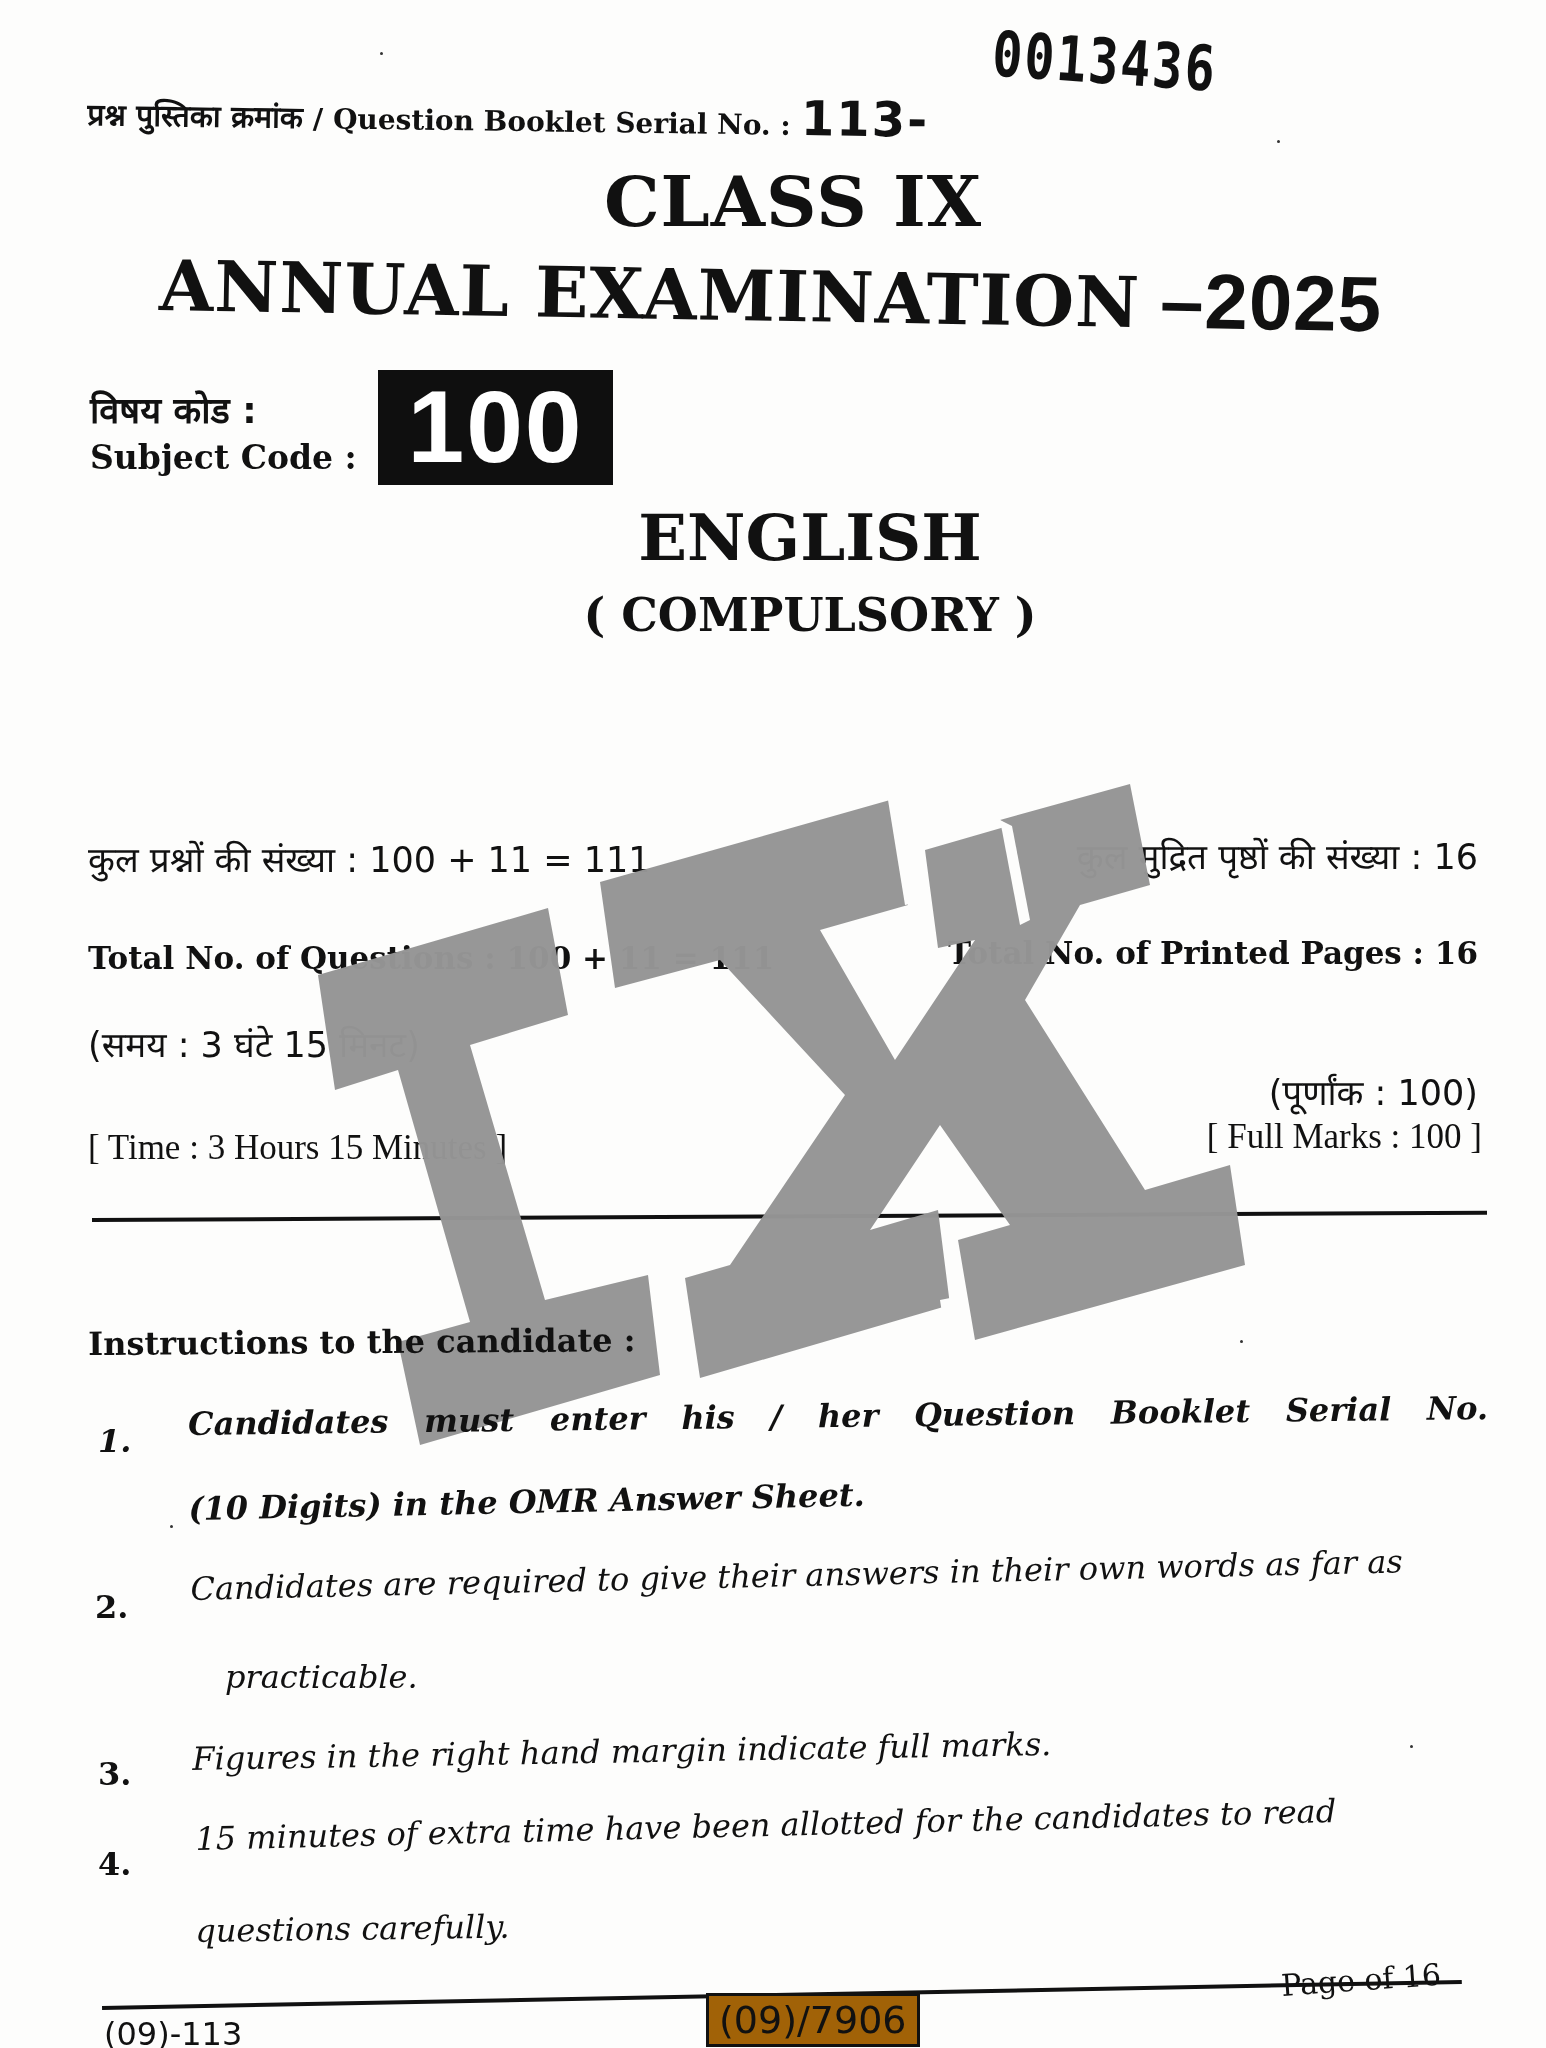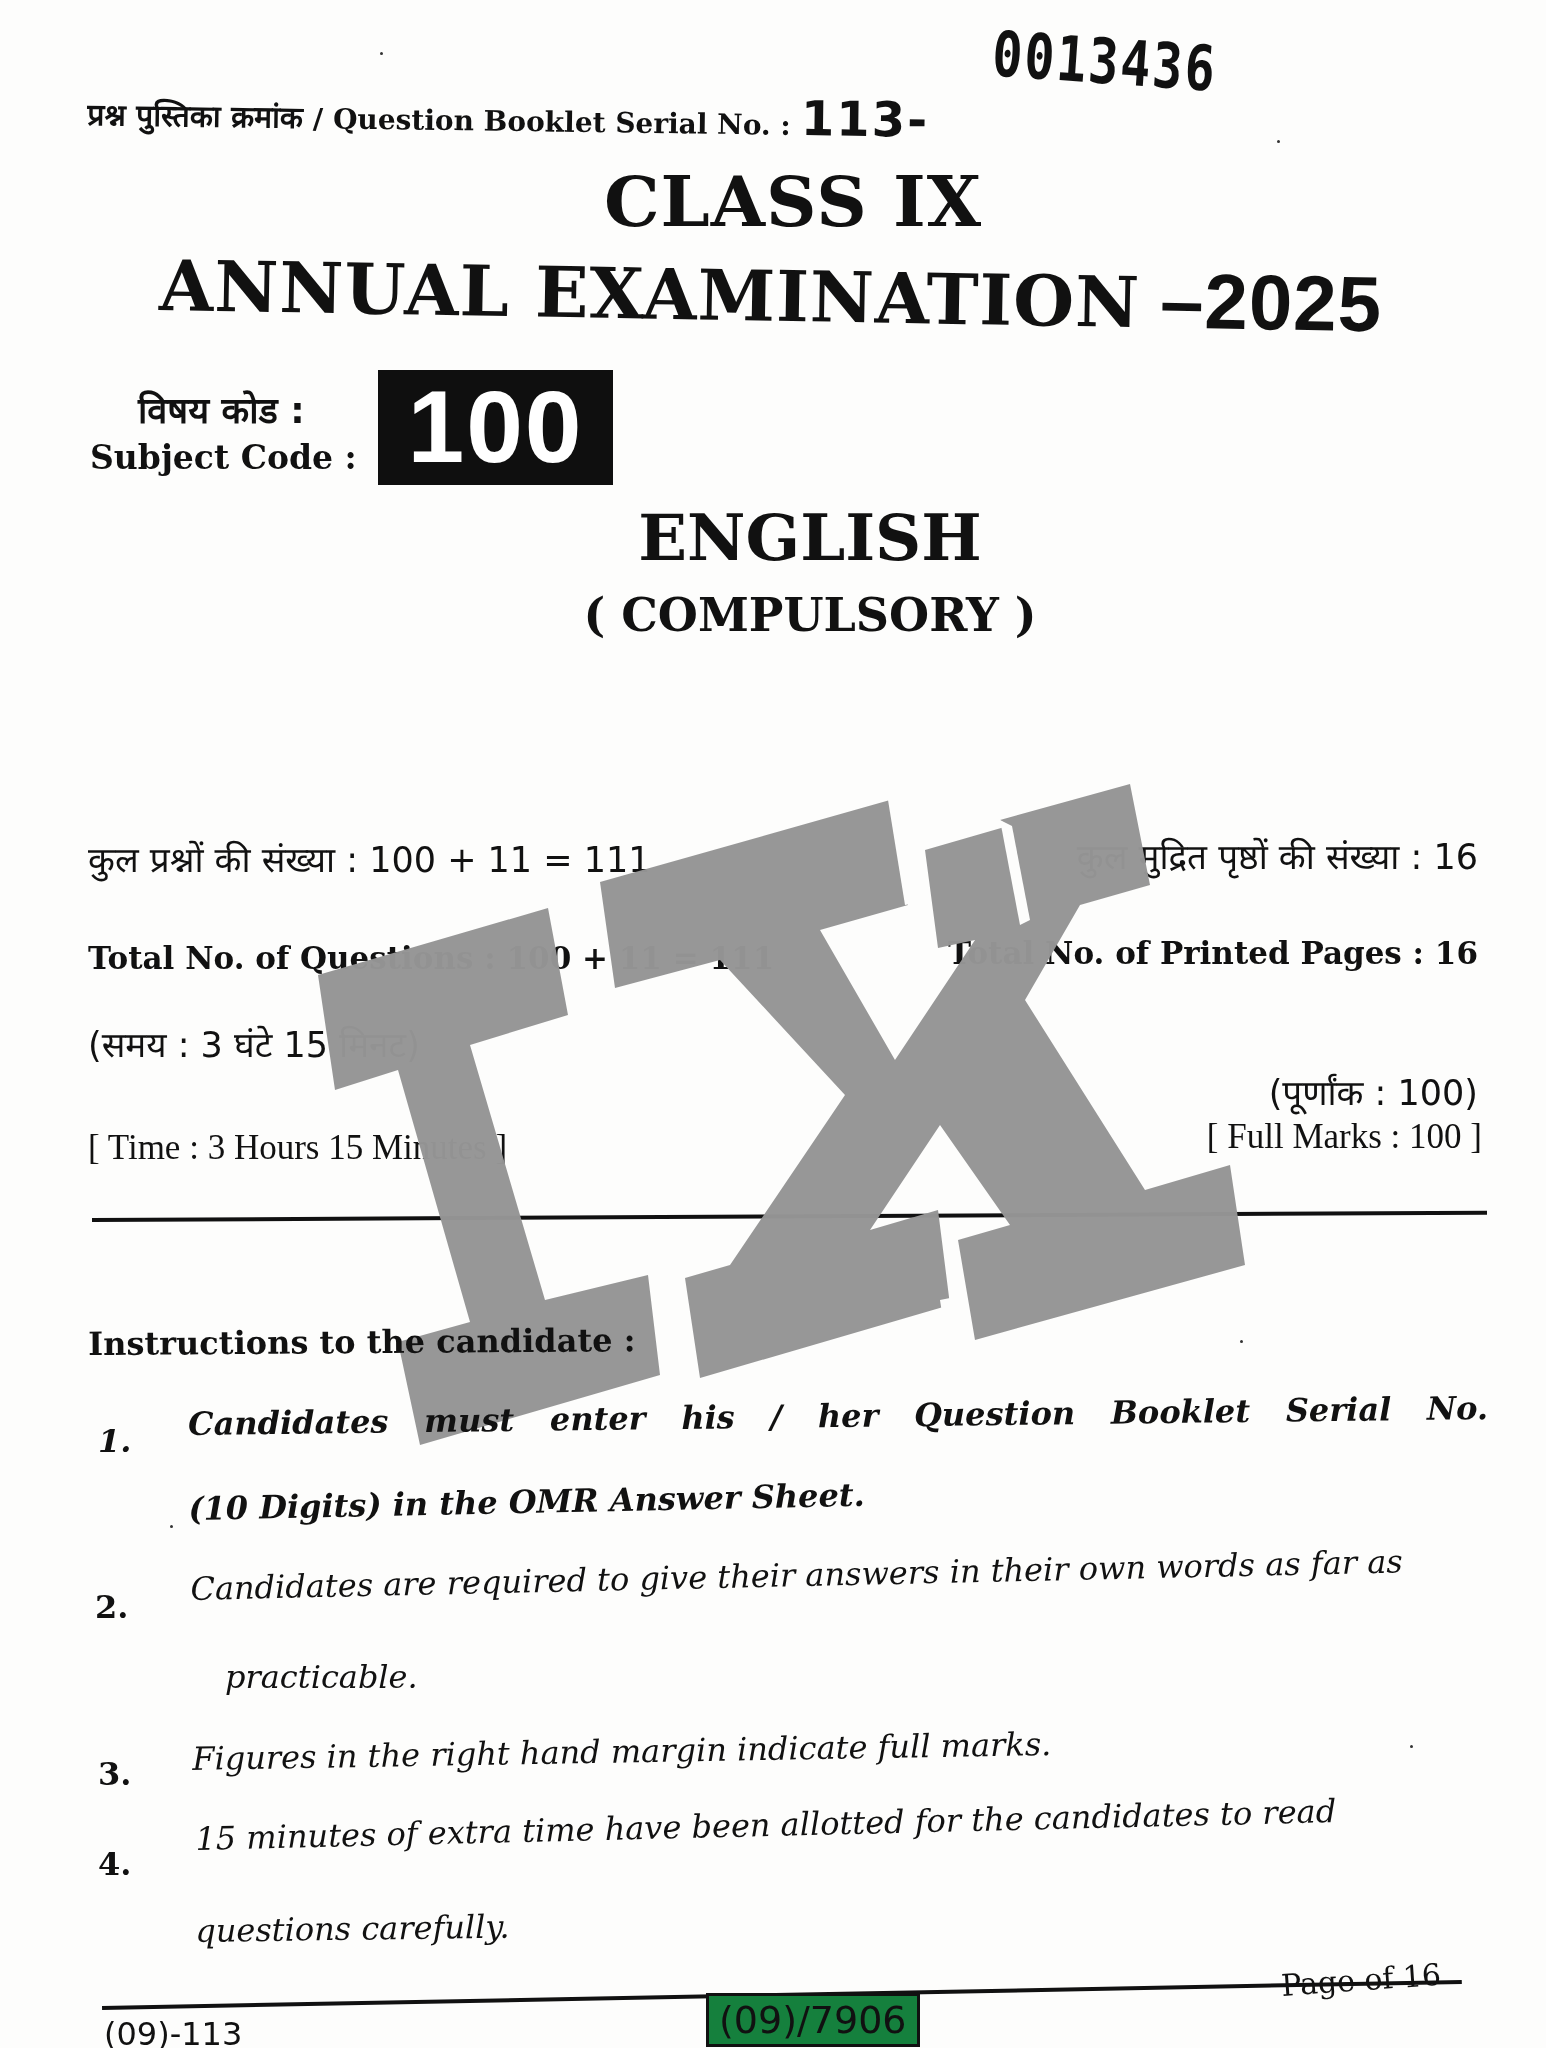--- a/index.html
+++ b/index.html
@@ -30,21 +30,21 @@
     left: 0; width: 1586px; top: 160px; text-align: center;
     font-family: "DejaVu Serif", serif; font-weight: bold; font-size: 70px; letter-spacing: 1px;
   }
   .exam-title {
     left: 160px; top: 238px; white-space: nowrap;
     font-family: "DejaVu Serif", serif; font-weight: bold; font-size: 70px; letter-spacing: 1px;
     transform: rotate(1deg); transform-origin: left top;
   }
   .exam-title .year { font-family: "Liberation Sans", sans-serif; font-size: 78px; margin-left: 20px; }
 
-  .subject-code-hi { left: 90px; top: 385px; font-family: "DejaVu Sans", sans-serif; font-weight: bold; font-size: 36px; margin-left: 48px; }
+  .subject-code-hi { left: 90px; top: 385px; font-family: "DejaVu Sans", sans-serif; font-weight: bold; font-size: 36px; }
   .subject-code-en { left: 90px; top: 438px; font-family: "DejaVu Serif", serif; font-weight: bold; font-size: 33px; }
   .code-box {
     left: 378px; top: 370px; width: 235px; height: 115px; background: #0f0f0f; color: #fff;
     font-family: "Liberation Sans", sans-serif; font-weight: bold; font-size: 102px;
     display: flex; align-items: center; justify-content: center; letter-spacing: 2px;
   }
 
   .subject-title {
     left: 0; width: 1620px; top: 500px; text-align: center;
     font-family: "DejaVu Serif", serif; font-weight: bold; font-size: 64px;
@@ -97,21 +97,21 @@
   .i4a { left: 195px; top: 1820px; transform: rotate(-1.4deg); font-weight: normal; }
   .i4b { left: 195px; top: 1912px; transform: rotate(-0.8deg); font-weight: normal; }
 
   .footer-line {
     left: 102px; top: 2006px; width: 1360px; height: 4px; background: #111;
     transform: rotate(-1.1deg); transform-origin: left top;
   }
   .footer-left { left: 104px; top: 2015px; font-family: "DejaVu Sans", sans-serif; font-size: 32px; }
   .footer-box {
     left: 706px; top: 1993px; padding: 2px 10px; border: 3px solid #111;
-    font-family: "DejaVu Sans", sans-serif; font-size: 38px; background: #15803d; text-align: center;
+    font-family: "DejaVu Sans", sans-serif; font-size: 38px; background: #a16207; text-align: center;
   }
   .footer-right { left: 1280px; top: 1968px; font-family: "DejaVu Serif", serif; font-size: 30px; transform: rotate(-4deg); transform-origin: left top; }
   .speck { position:absolute; width:3px; height:3px; background:#333; border-radius:50%; }
 </style>
 </head>
 <body>
 
 <div class="abs serial-stamp">0013436</div>
 
 <div class="abs booklet-line">

